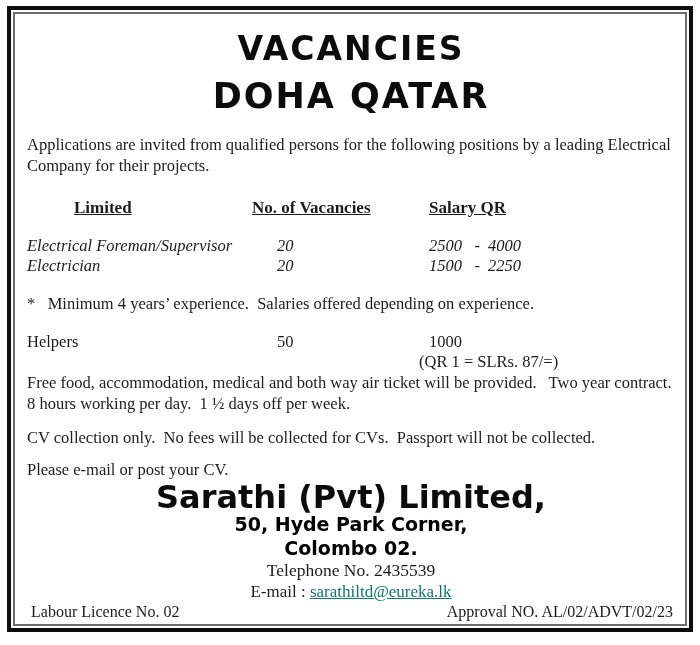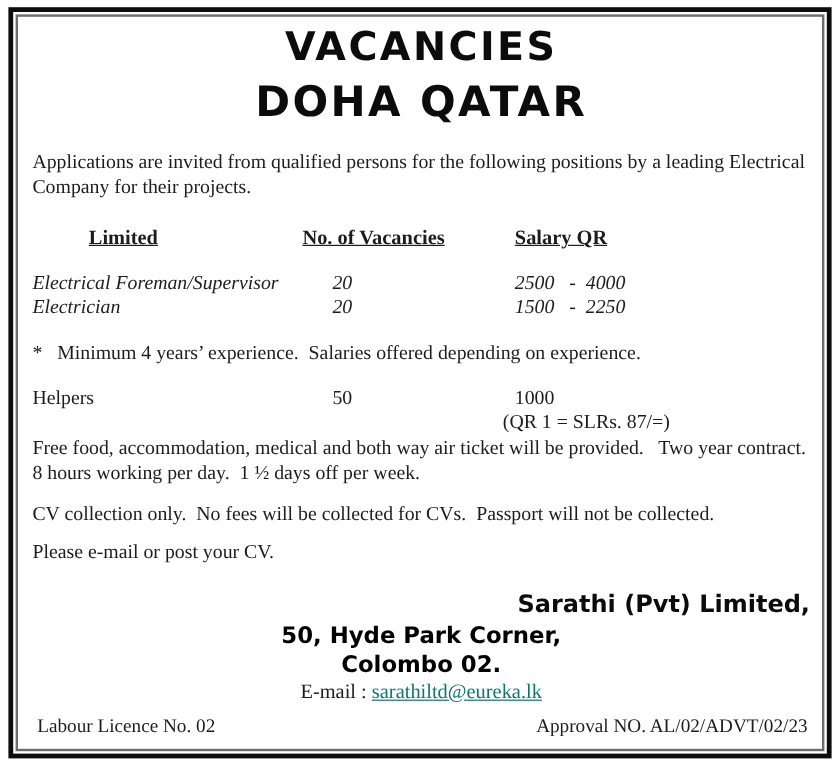--- a/index.html
+++ b/index.html
@@ -22,20 +22,21 @@
     border: 2px solid #6d6d6d;
     padding: 6px 10px 8px 12px;
     display: flex;
     flex-direction: column;
     overflow: hidden;
     background: #ffffff;
   }
   .pre { white-space: pre-wrap; }
 
   .title-1 {
+    margin-top: 10px;
     text-align: center;
     font-family: "DejaVu Sans", sans-serif;
     font-weight: bold;
     font-size: 33px;
     line-height: 38px;
     letter-spacing: 2px;
     color: #0c0c0c;
   }
   .title-2 {
     margin-top: 8px;
@@ -70,25 +71,25 @@
   .c2-val { padding-left: 25px; }
   .rows-block { margin-top: 18px; font-style: italic; }
   .note { margin-top: 18px; font-size: 16.5px; line-height: 20px; }
   .helpers-block { margin-top: 18px; }
   .exchange { padding-left: 392px; font-size: 16.5px; line-height: 20px; }
   .benefits { font-size: 16.5px; line-height: 21px; }
   .cv-note { margin-top: 14px; font-size: 16.5px; line-height: 20px; }
   .apply-note { margin-top: 12px; font-size: 16.5px; line-height: 20px; }
 
   .company-name {
-    margin-top: 18px;
-    text-align: right;
+    margin-top: 2px;
+    text-align: center;
     font-family: "DejaVu Sans", sans-serif;
     font-weight: bold;
-    font-size: 20px;
+    font-size: 32px;
     line-height: 30px;
     color: #0c0c0c;
   }
   .company-addr {
     text-align: center;
     font-family: "DejaVu Sans", sans-serif;
     font-weight: bold;
     font-size: 19px;
     line-height: 24px;
     color: #000000;
@@ -159,20 +160,21 @@
 
     <div class="benefits pre">Free food, accommodation, medical and both way air ticket will be provided.   Two year contract.  8 hours working per day.  1 ½ days off per week.</div>
 
     <div class="cv-note pre">CV collection only.  No fees will be collected for CVs.  Passport will not be collected.</div>
 
     <div class="apply-note">Please e-mail or post your CV.</div>
 
     <div class="company-name">Sarathi (Pvt) Limited,</div>
     <div class="company-addr">50, Hyde Park Corner,</div>
     <div class="company-addr">Colombo 02.</div>
+    <div class="company-tel">Telephone No. 2435539</div>
     <div class="company-email"><span class="pre">E-mail : </span><a href="#">sarathiltd@eureka.lk</a></div>
 
     <div class="footer">
       <div>Labour Licence No. 02</div>
       <div>Approval NO. AL/02/ADVT/02/23</div>
     </div>
 
   </div>
 </div>
 

